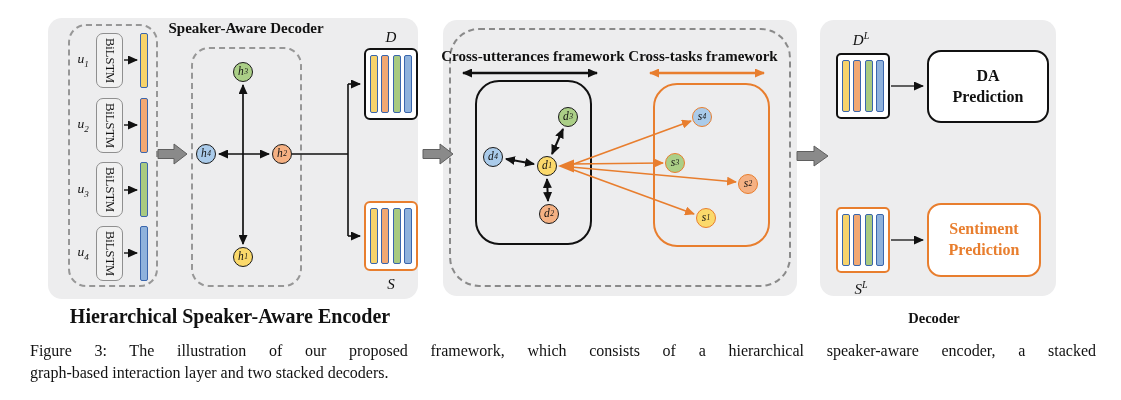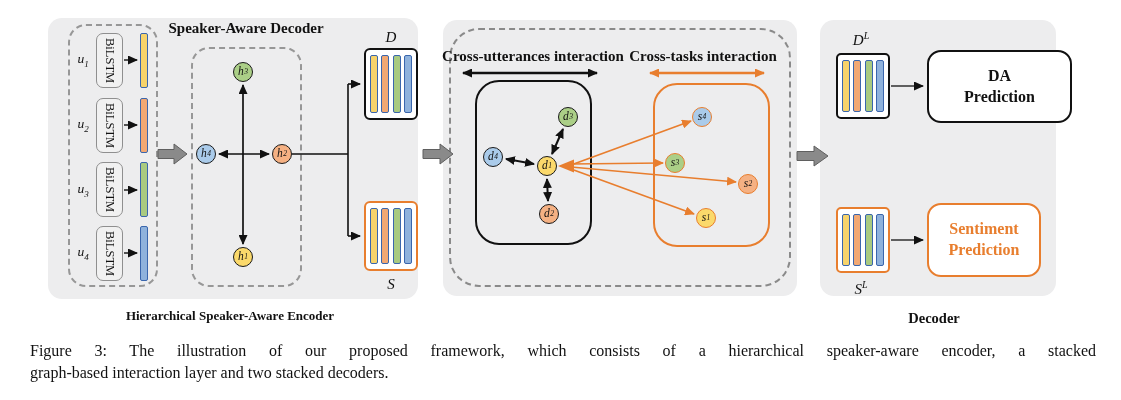--- a/index.html
+++ b/index.html
@@ -61,23 +61,23 @@
 
   <span class="u-label" style="left:83px;top:190px;"><i>u</i><sub>3</sub></span>
   <div class="bilstm" style="left:96px;top:162px;width:27px;height:55px;">BiLSTM</div>
   <div class="bar bar-g" style="position:absolute;left:140px;top:162px;height:55px;z-index:2;"></div>
 
   <span class="u-label" style="left:83px;top:253px;"><i>u</i><sub>4</sub></span>
   <div class="bilstm" style="left:96px;top:226px;width:27px;height:55px;">BiLSTM</div>
   <div class="bar bar-b" style="position:absolute;left:140px;top:226px;height:55px;z-index:2;"></div>
 
   <span class="bold-title" style="left:246px;top:28px;">Speaker-Aware Decoder</span>
-  <span class="bold-title" style="left:230px;top:316px;font-size:13px;">Hierarchical Speaker-Aware Encoder</span>
-  <span class="bold-title" style="left:533px;top:56px;">Cross-utterances interaction</span>
-  <span class="bold-title" style="left:703px;top:56px;">Cross-tasks interaction</span>
+  <span class="bold-title" style="left:230px;top:316px;font-size:20px;">Hierarchical Speaker-Aware Encoder</span>
+  <span class="bold-title" style="left:533px;top:56px;">Cross-utterances framework</span>
+  <span class="bold-title" style="left:703px;top:56px;">Cross-tasks framework</span>
   <span class="bold-title" style="left:934px;top:318px;font-size:14.5px;">Decoder</span>
 
   <div class="node fill-green" style="left:243px;top:72px;">
       <i>h</i>
       <sub>3</sub>
     </div>
   <div class="node fill-blue" style="left:206px;top:154px;">
       <i>h</i>
       <sub>4</sub>
     </div>
@@ -139,21 +139,21 @@
       <sub>1</sub>
     </div>
 
   <span class="math-label" style="left:861px;top:39px;"><i>D</i><sup>L</sup></span>
   <div class="vbox" style="left:836px;top:53px;width:54px;height:66px;border:2.2px solid #111;border-radius:5px;">
     <div class="bar bar-y" style="height:52px;"></div>
     <div class="bar bar-o" style="height:52px;"></div>
     <div class="bar bar-g" style="height:52px;"></div>
     <div class="bar bar-b" style="height:52px;"></div>
   </div>
-  <div class="pred-box" style="left:927px;top:50px;width:145px;height:73px;border:2.4px solid #111;">
+  <div class="pred-box" style="left:927px;top:50px;width:122px;height:73px;border:2.4px solid #111;">
     <span>DA</span>
     <span>Prediction</span>
   </div>
   <div class="vbox" style="left:836px;top:207px;width:54px;height:66px;border:2.2px solid #E87E2E;border-radius:5px;">
     <div class="bar bar-y" style="height:52px;"></div>
     <div class="bar bar-o" style="height:52px;"></div>
     <div class="bar bar-g" style="height:52px;"></div>
     <div class="bar bar-b" style="height:52px;"></div>
   </div>
   <div class="pred-box" style="left:927px;top:203px;width:114px;height:74px;border:2.4px solid #E87E2E;color:#E87E2E;">

